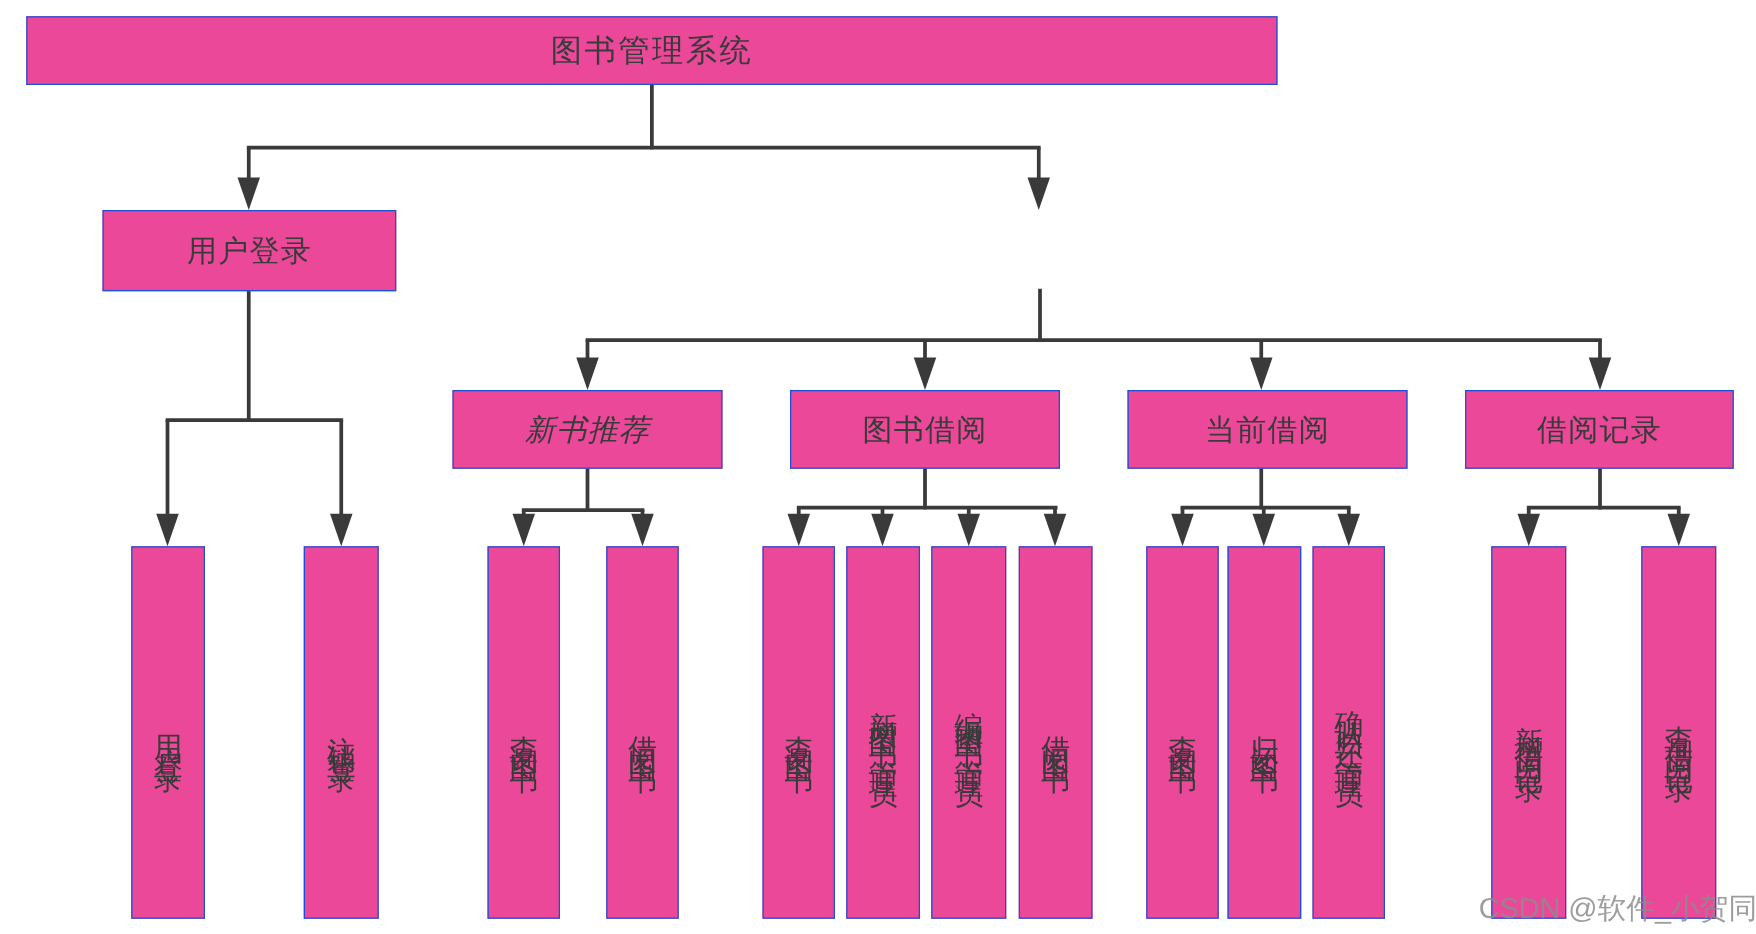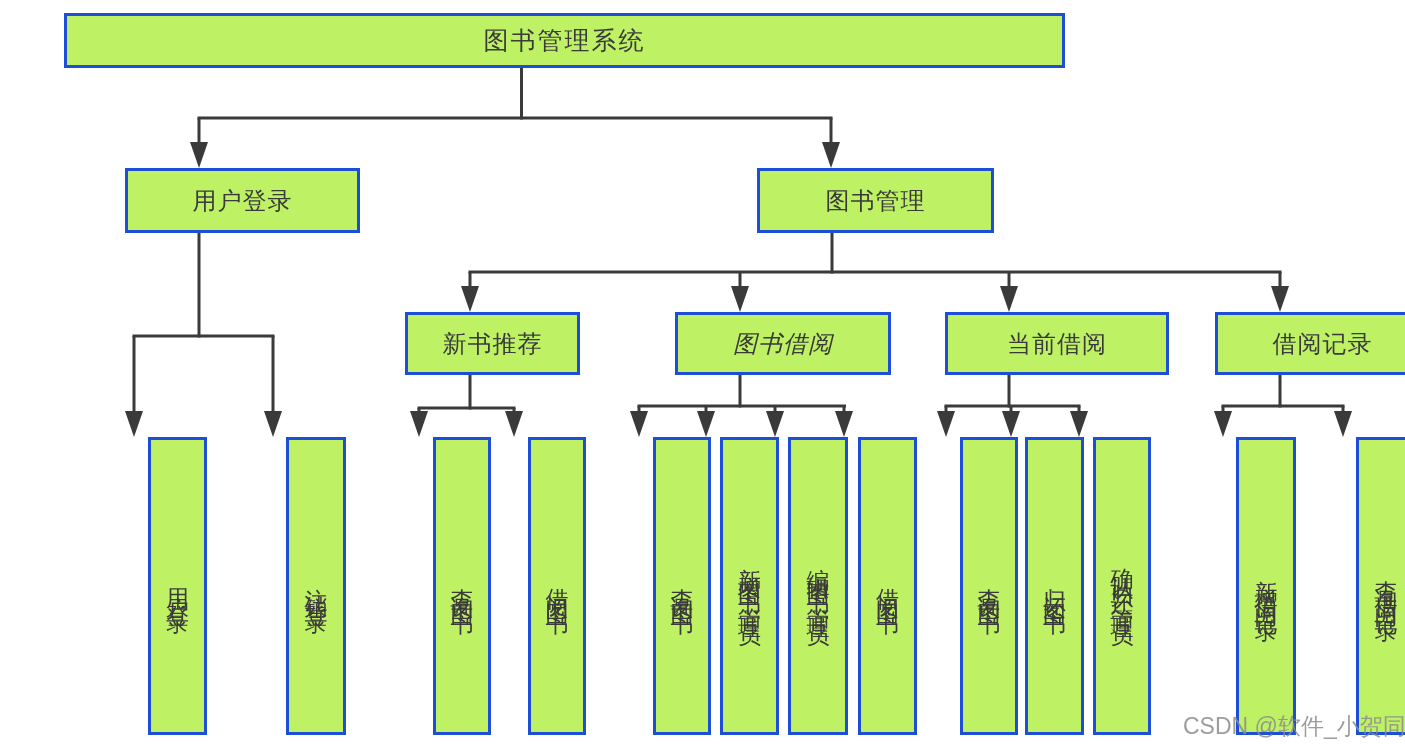--- a/index.html
+++ b/index.html
@@ -14,28 +14,27 @@
   #wires {
     position: absolute;
     left: 0; top: 0;
     width: 1405px; height: 747px;
     z-index: 1;
     pointer-events: none;
   }
   .node {
     position: absolute;
     box-sizing: border-box;
-    border: 3px solid #1d4ed8;
-    background: #bef264;
+    border: 1px solid #1d4ed8;
+    background: #ec4899;
     display: flex;
     align-items: center;
     justify-content: center;
     color: #3a3a3a;
     z-index: 2;
-    margin-left: 43px;
   }
   .node.h { font-size: 24px; letter-spacing: 1px; }
   .node.root { font-size: 25px; letter-spacing: 2px; }
   .node.v {
     writing-mode: vertical-rl;
     text-orientation: mixed;
     font-size: 23px;
     letter-spacing: 8px;
     line-height: 1;
   }
@@ -124,24 +123,23 @@
       <polygon points="1070,411 1088,411 1079,437"></polygon>
 
       <polygon points="1214,411 1232,411 1223,437"></polygon>
       <polygon points="1334,411 1352,411 1343,437"></polygon>
     </g>
   </svg>
 
   <div class="node root h" style="left:21px; top:13px; width:1001px; height:55px;">图书管理系统</div>
 
   <div class="node h" style="left:82px; top:168px; width:235px; height:65px;">用户登录</div>
-  <div class="node h" style="left:714px; top:168px; width:237px; height:65px;">图书管理</div>
 
-  <div class="node h" style="left:362px; top:312px; width:175px; height:63px;">新书推荐</div>
-  <div class="node h" style="left:632px; top:312px; width:216px; height:63px;font-style:italic;">图书借阅</div>
+  <div class="node h" style="left:362px; top:312px; width:216px; height:63px;font-style:italic;">新书推荐</div>
+  <div class="node h" style="left:632px; top:312px; width:216px; height:63px;">图书借阅</div>
   <div class="node h" style="left:902px; top:312px; width:224px; height:63px;">当前借阅</div>
   <div class="node h" style="left:1172px; top:312px; width:215px; height:63px;">借阅记录</div>
 
   <div class="node v" style="left:105px; top:437px; width:59px; height:298px;">用户登录</div>
   <div class="node v" style="left:243px; top:437px; width:60px; height:298px;">注销登录</div>
 
   <div class="node v" style="left:390px; top:437px; width:58px; height:298px;">查询图书</div>
   <div class="node v" style="left:485px; top:437px; width:58px; height:298px;">借阅图书</div>
 
   <div class="node v" style="left:610px; top:437px; width:58px; height:298px;">查询图书</div>

